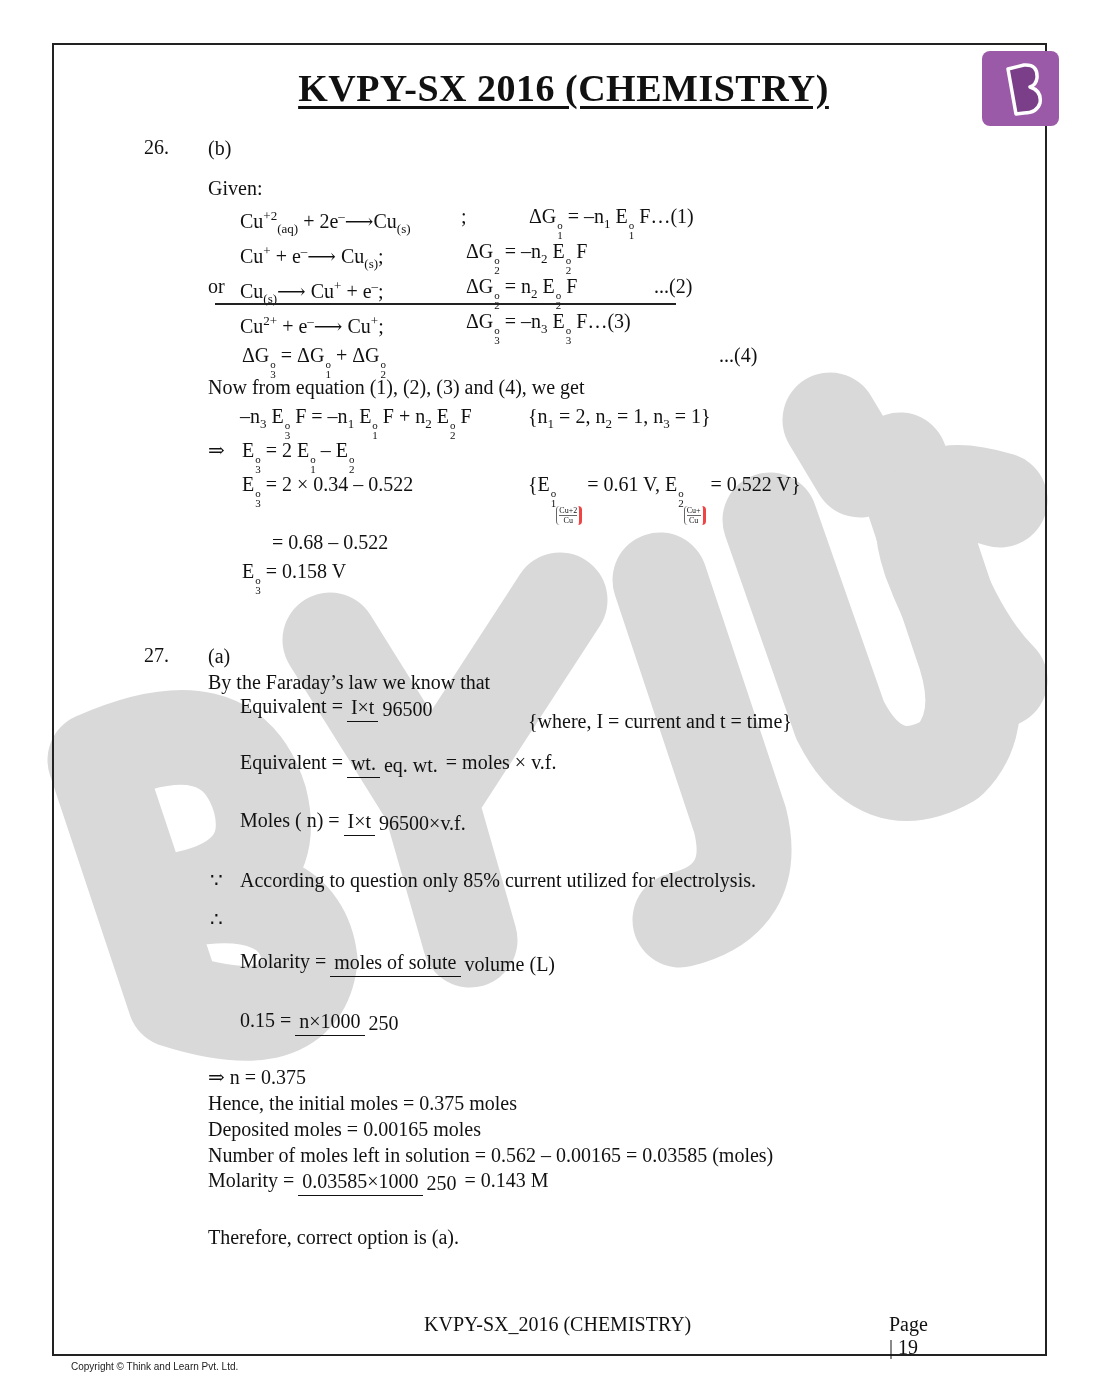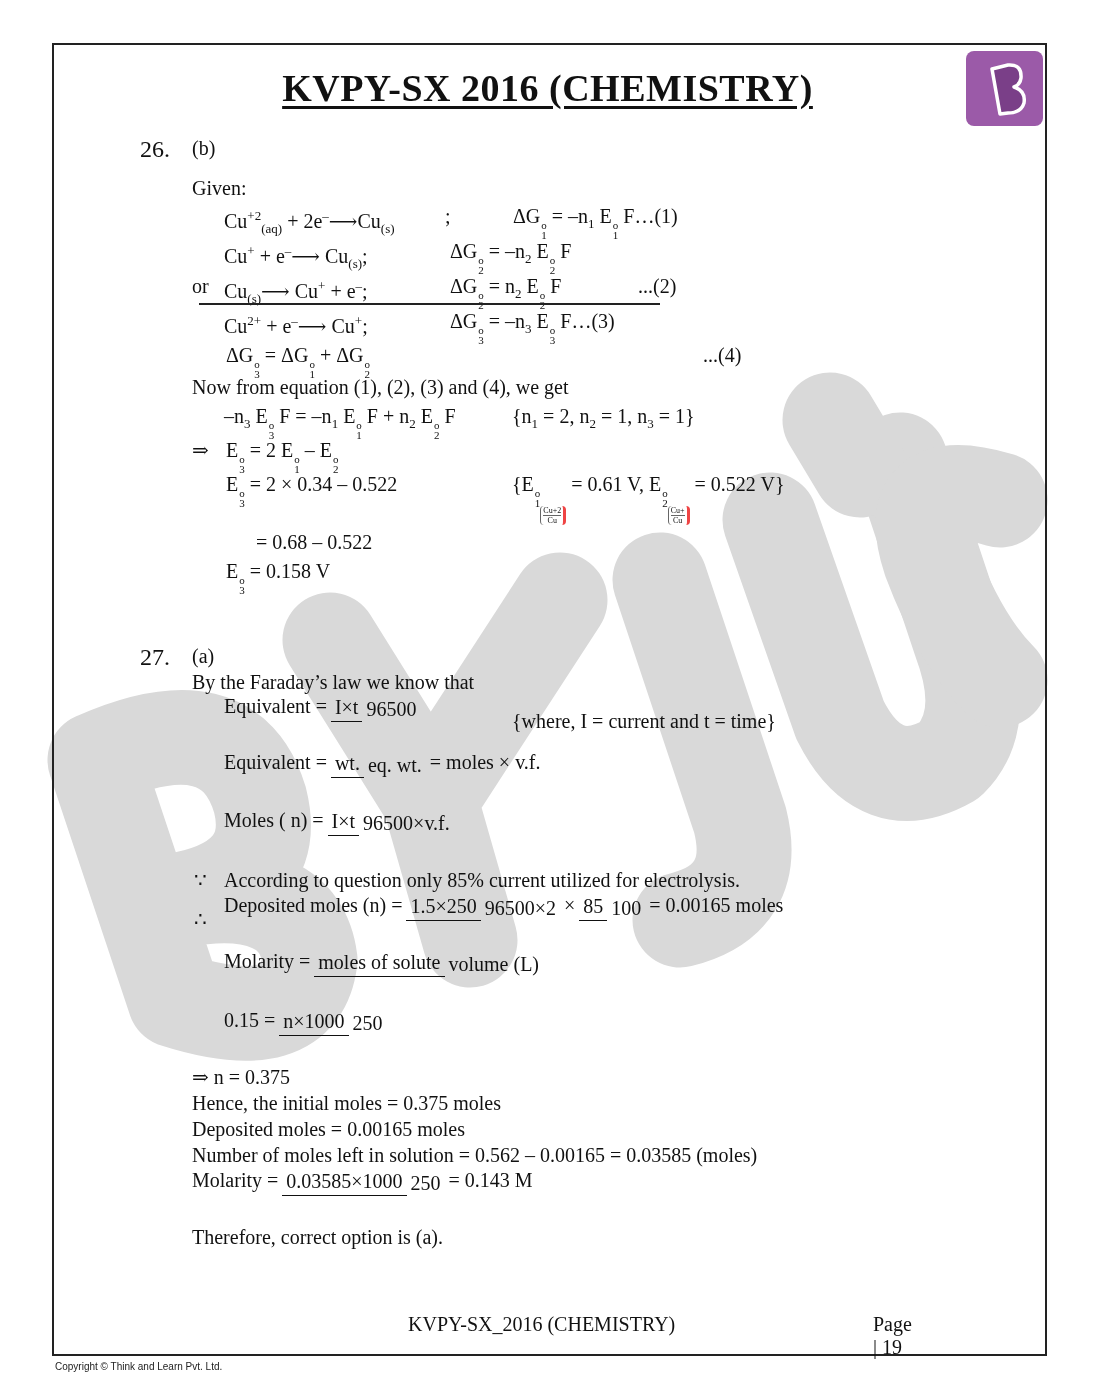--- a/index.html
+++ b/index.html
@@ -1,28 +1,28 @@
 <!DOCTYPE html>
 <html><head>
 <meta charset="utf-8">
 <style>
   html, body { margin:0; padding:0; background:#ffffff; }
   body { width:1100px; height:1400px; position:relative; overflow:hidden;
          font-family:"Liberation Serif", "DejaVu Serif", serif; color:#111; }
   .page-frame { position:absolute; left:52px; top:43px; width:995px; height:1313px;
                 border:2px solid #222; box-sizing:border-box; }
   .watermark { position:absolute; left:0; top:0; width:1100px; height:1400px; pointer-events:none; z-index:0; }
-  .content { position:absolute; left:0; top:0; width:916px; height:1400px; z-index:1; }
+  .content { position:absolute; left:16px; top:0; width:916px; height:1400px; z-index:1; }
   .title { position:absolute; left:0; width:1095px; top:66px; text-align:center;
            font-size:38px; font-weight:bold; text-decoration:underline; text-underline-offset:5px;
            letter-spacing:0.5px; }
   .logo { position:absolute; left:966px; top:51px; width:77px; height:75px; border-radius:8px;
           background:#9b5aa8; }
   .line { position:absolute; font-size:20px; white-space:nowrap; line-height:24px; }
-  .qnum { position:absolute; font-size:24px;margin-left:12px; }
+  .qnum { position:absolute; font-size:20px; }
   sub, sup { font-size:13px; }
   .e0 { display:inline-block; position:relative; }
   .e0 .s { display:inline-flex; flex-direction:column; vertical-align:-6px; font-size:11px; line-height:10px; margin-left:1px; }
   .frac { display:inline-flex; align-items:center; vertical-align:middle; margin:0 4px; }
   .frac .num { border-bottom:1.5px solid #111; padding:0 4px 2px; line-height:24px; }
   .frac .den { padding:2px 4px 0; line-height:24px; }
   .rule { position:absolute; left:199px; top:303px; width:461px; height:0; border-top:2px solid #222; }
   .footer { position:absolute; top:1313px; font-size:20px; }
   .copyright { position:absolute; left:55px; top:1361px; font-family:"Liberation Sans", sans-serif; font-size:10px; color:#222; }
   .tiny { display:inline-flex; flex-direction:column; align-items:center; font-size:8px; line-height:9px;
@@ -181,29 +181,20 @@
     <span>Moles ( n) =</span><span class="frac">
         <span class="num">I×t</span>
         <span class="den">96500×v.f.</span>
       </span>
   </div>
 
   <div class="line" style="left:194px;top:868px;">∵</div>
   <div class="line" style="left:224px;top:868px;">According to question only 85% current utilized for electrolysis.</div>
 
   <div class="line" style="left:194px;top:907px;">∴</div>
-  <div class="line" style="left:224px;top:893px;">
-    <span>Deposited moles (n) =</span><span class="frac">
-        <span class="num">1.5×250</span>
-        <span class="den">96500×2</span>
-      </span><span>×</span><span class="frac">
-        <span class="num">85</span>
-        <span class="den">100</span>
-      </span><span>= 0.00165 moles</span>
-  </div>
 
   <div class="line" style="left:224px;top:949px;">
     <span>Molarity =</span><span class="frac">
         <span class="num">moles of solute</span>
         <span class="den">volume (L)</span>
       </span>
   </div>
 
   <div class="line" style="left:224px;top:1008px;">
     <span>0.15 =</span><span class="frac">

